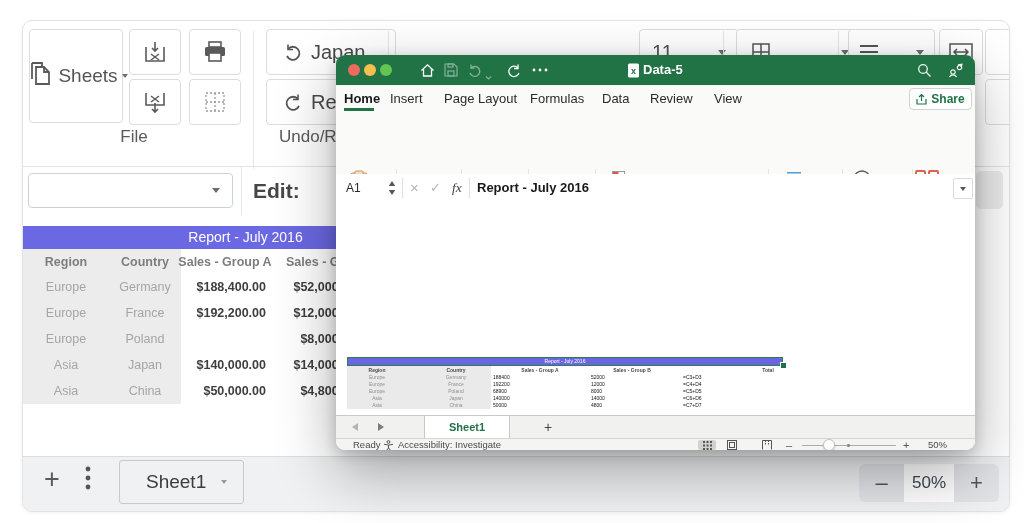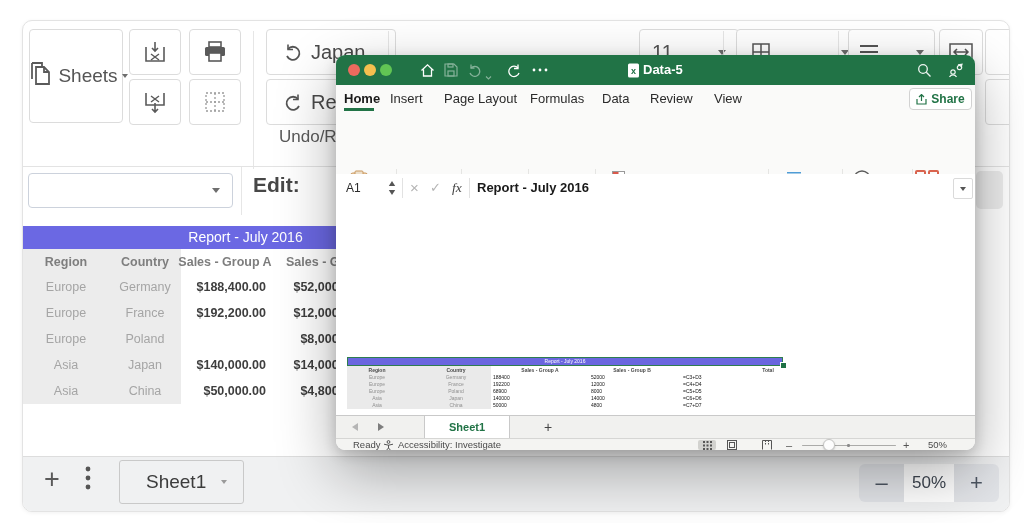--- a/index.html
+++ b/index.html
@@ -109,20 +109,21 @@
           <path d="M9 7 l8 6 M17 7 l-8 6" stroke-width="1.4"></path>
         <path d="M13 14 v9 M10 20 l3 3 3-3"></path>
       </svg>
     </div>
     <div class="tb-btn" style="left:166px;top:58px;width:50px;height:44px;">
       <svg width="24" height="24" viewBox="0 0 24 24" fill="none" stroke="#9a9a9a" stroke-width="1.3" stroke-dasharray="2 2">
         <rect x="3" y="3" width="18" height="18"></rect>
           <path d="M12 3 v18 M3 12 h18"></path>
       </svg>
     </div>
+    <div class="tb-label" style="left:6px;top:106px;width:210px;">File</div>
 
     <div class="vdiv" style="left:230px;top:10px;height:138px;"></div>
 
     <div class="tb-btn" style="left:243px;top:8px;width:112px;height:44px;justify-content:flex-start;padding-left:16px;gap:8px;">
       <svg width="20" height="20" viewBox="0 0 20 20" fill="none" stroke="#555" stroke-width="1.8">
         <path d="M5 7 a6.5 6.5 0 1 1 -1 7"></path>
           <path d="M5 2.5 v5 h5" stroke-width="1.6"></path>
       </svg>
       <span style="font-size:20px;color:#4a4a4a;">Japan</span>
     </div>
@@ -168,21 +169,21 @@
     </div>
     <div class="tb-btn" style="left:962px;top:8px;width:44px;height:44px;"></div>
     <div class="tb-btn" style="left:962px;top:58px;width:44px;height:44px;"></div>
 
     <div class="abs" style="left:0;top:145px;width:986px;height:1px;background:#e3e3e3;"></div>
 
     <div class="abs" style="left:5px;top:152px;width:203px;height:33px;border:1px solid #ccd2dc;border-radius:4px;background:#fff;">
       <span class="car abs" style="right:12px;top:14px;"></span>
     </div>
     <div class="vdiv" style="left:218px;top:146px;height:48px;"></div>
-    <div class="abs" style="left:230px;top:152px;font-size:21px;font-weight:600;color:#474747;">Edit:</div>
+    <div class="abs" style="left:230px;top:158px;font-size:21px;font-weight:600;color:#474747;">Edit:</div>
     <div class="abs" style="left:953px;top:150px;width:27px;height:38px;background:#ececec;border-radius:5px;"></div>
 
     <div class="b-title" style="background:#6B68E3;">Report - July 2016</div>
     <div class="b-graycol"></div>
     <div class="brow" style="top:228px;">
       <span class="bh0">Region</span>
       <span class="bh1">Country</span>
       <span class="bh2">Sales - Group A</span>
       <span class="bh3">Sales - Group B</span>
     </div>

